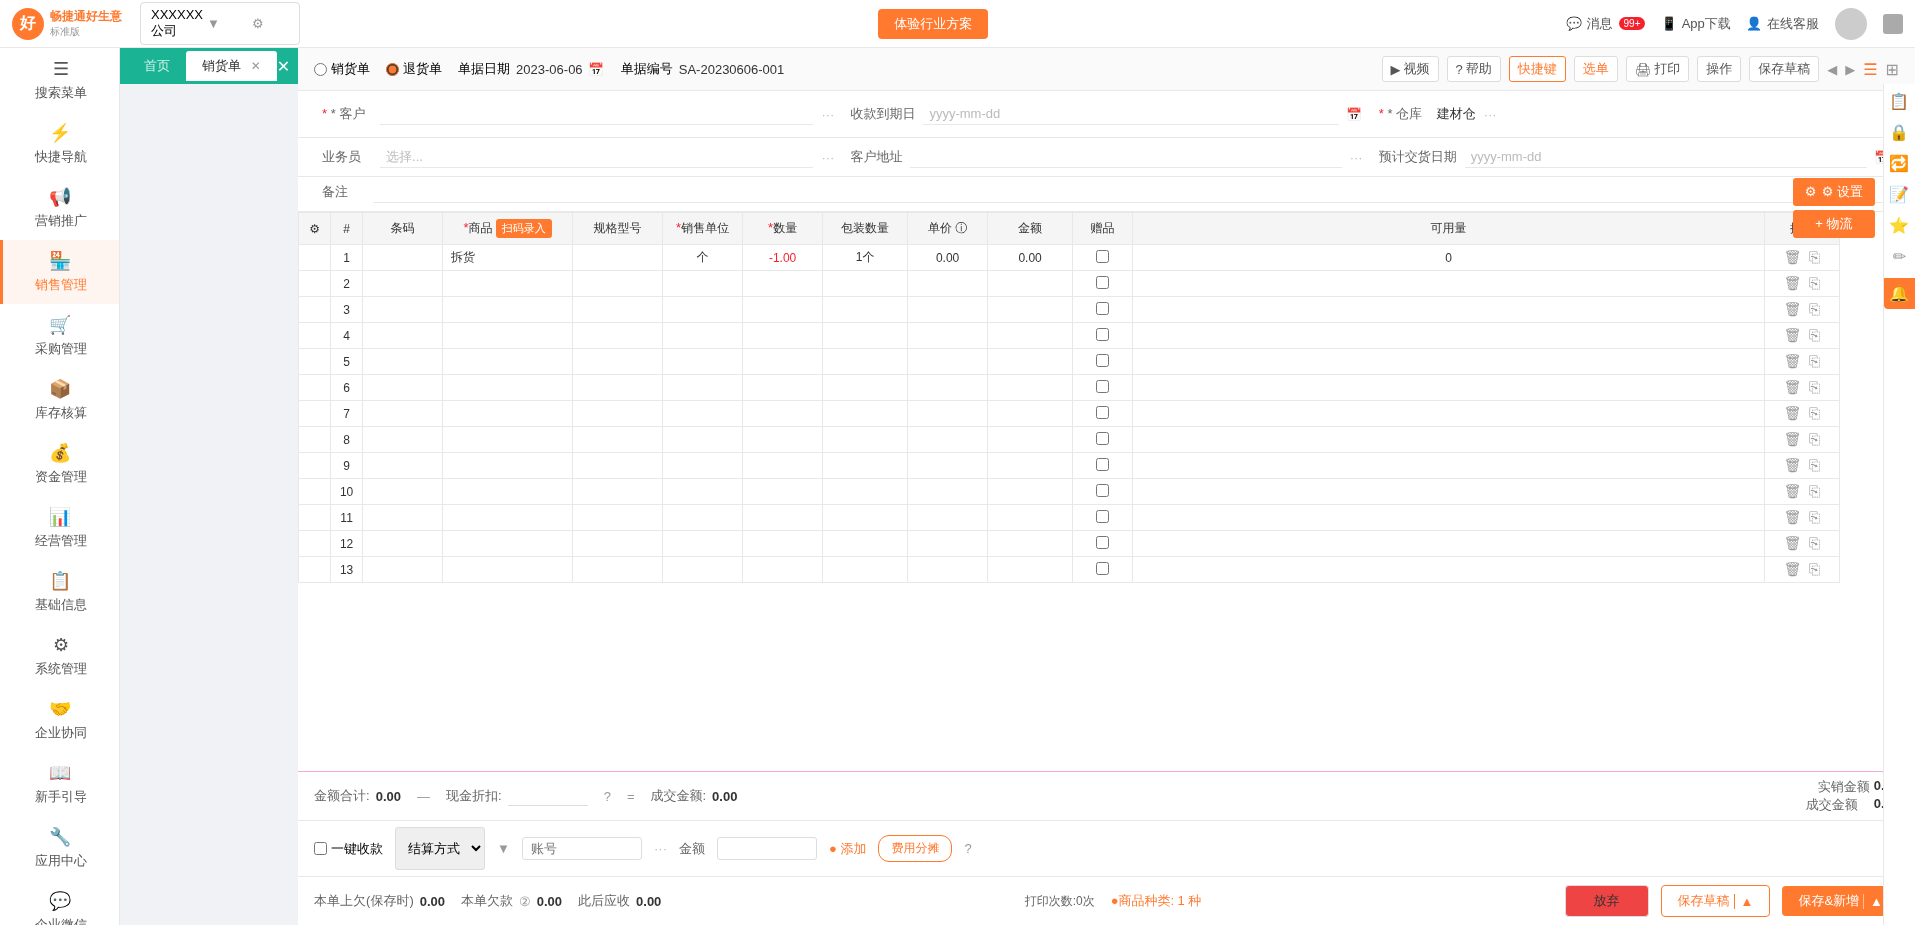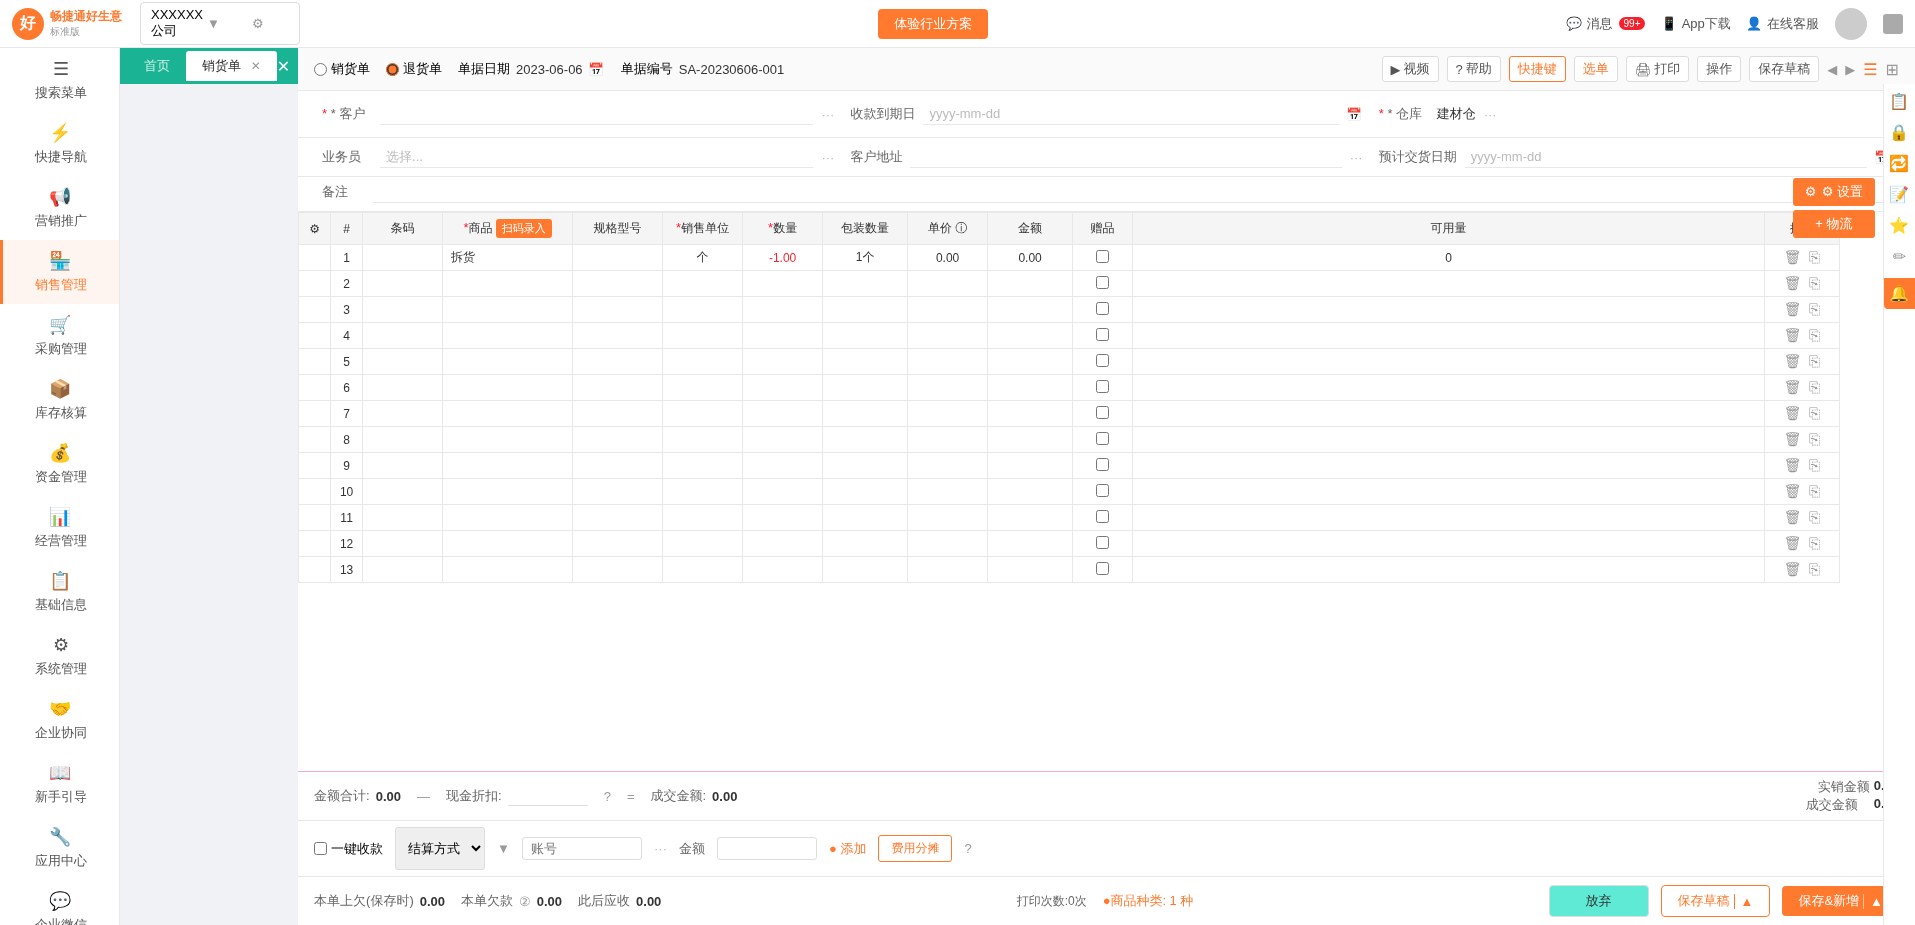--- a/index.html
+++ b/index.html
@@ -194,38 +194,38 @@
 
     
     .payment-row {
       border-top: 1px solid #e8e8e8;
       padding: 6px 16px;
       background: #fff;
       display: flex; align-items: center; gap: 12px;
     }
     .payment-btn-outline {
       border: 1px solid #ff7a2f; color: #ff7a2f;
-      background: #fff; border-radius: 3px;
+      background: #fff; border-radius: 11px;
       padding: 4px 12px; cursor: pointer; font-size: 12px;
     }
     .add-btn { color: #ff7a2f; cursor: pointer; }
 
     
     .footer-bar {
       border-top: 1px solid #e8e8e8;
       padding: 8px 16px;
       background: #fff;
       display: flex; align-items: center; justify-content: space-between;
     }
     .footer-left { display: flex; align-items: center; gap: 16px; color: #666; font-size: 12px; }
     .footer-right { display: flex; align-items: center; gap: 12px; }
     .discard-btn {
-      border: 1px solid #ddd; background: #5eead4;
+      border: 1px solid #ddd; background: #ef4444;
       color: #333; border-radius: 4px;
-      padding: 6px 36px; cursor: pointer;
+      padding: 6px 28px; cursor: pointer;
     }
     .save-draft-btn {
       border: 1px solid #ff7a2f; color: #ff7a2f;
       background: #fff; border-radius: 4px;
       padding: 6px 16px; cursor: pointer;
       display: flex; align-items: center; gap: 4px;
     }
     .save-new-btn {
       background: #ff7a2f; color: #fff;
       border: none; border-radius: 4px;

